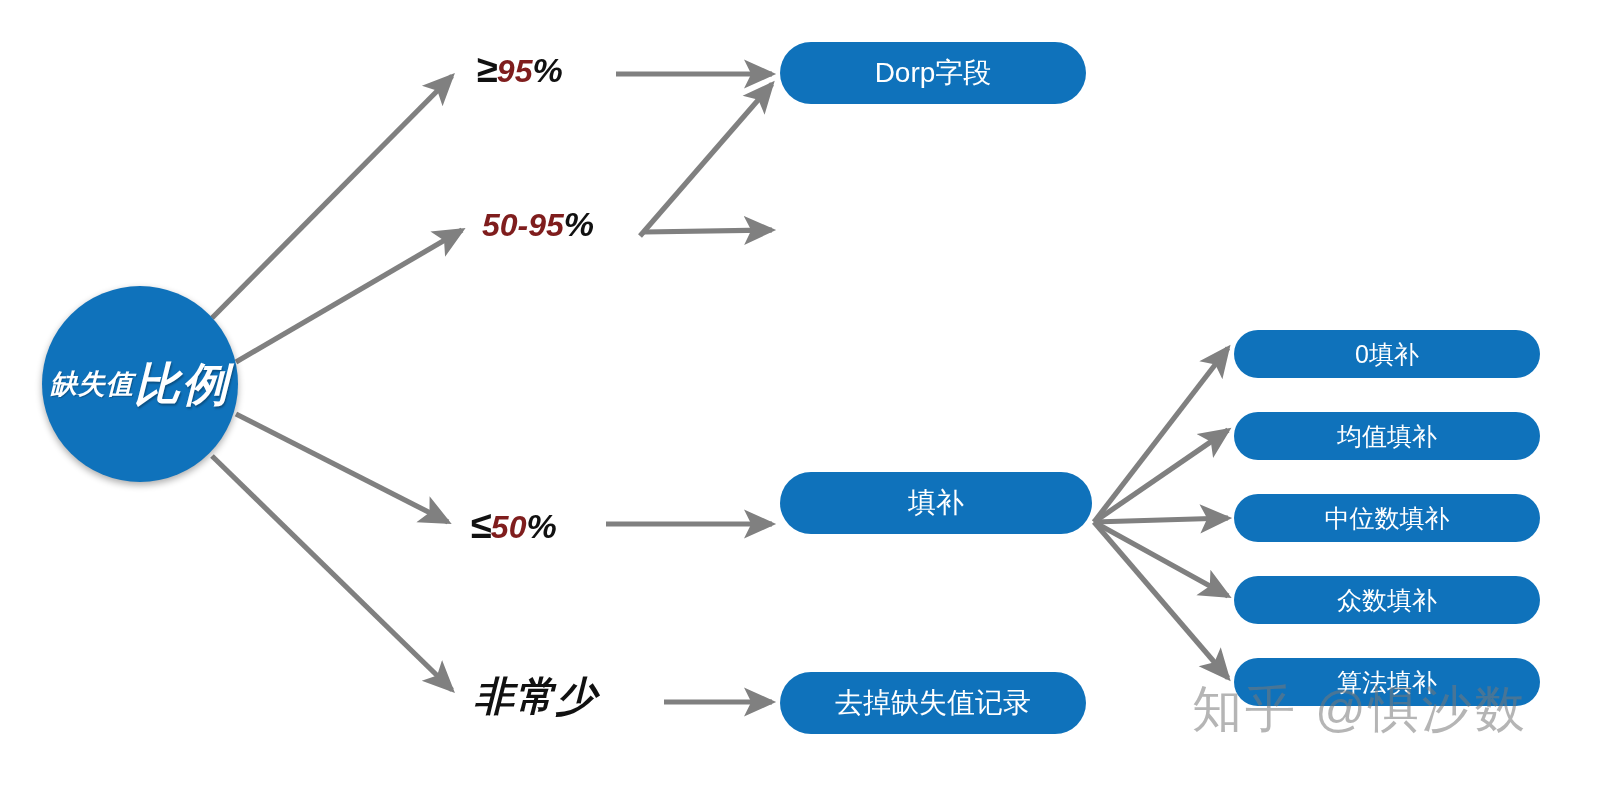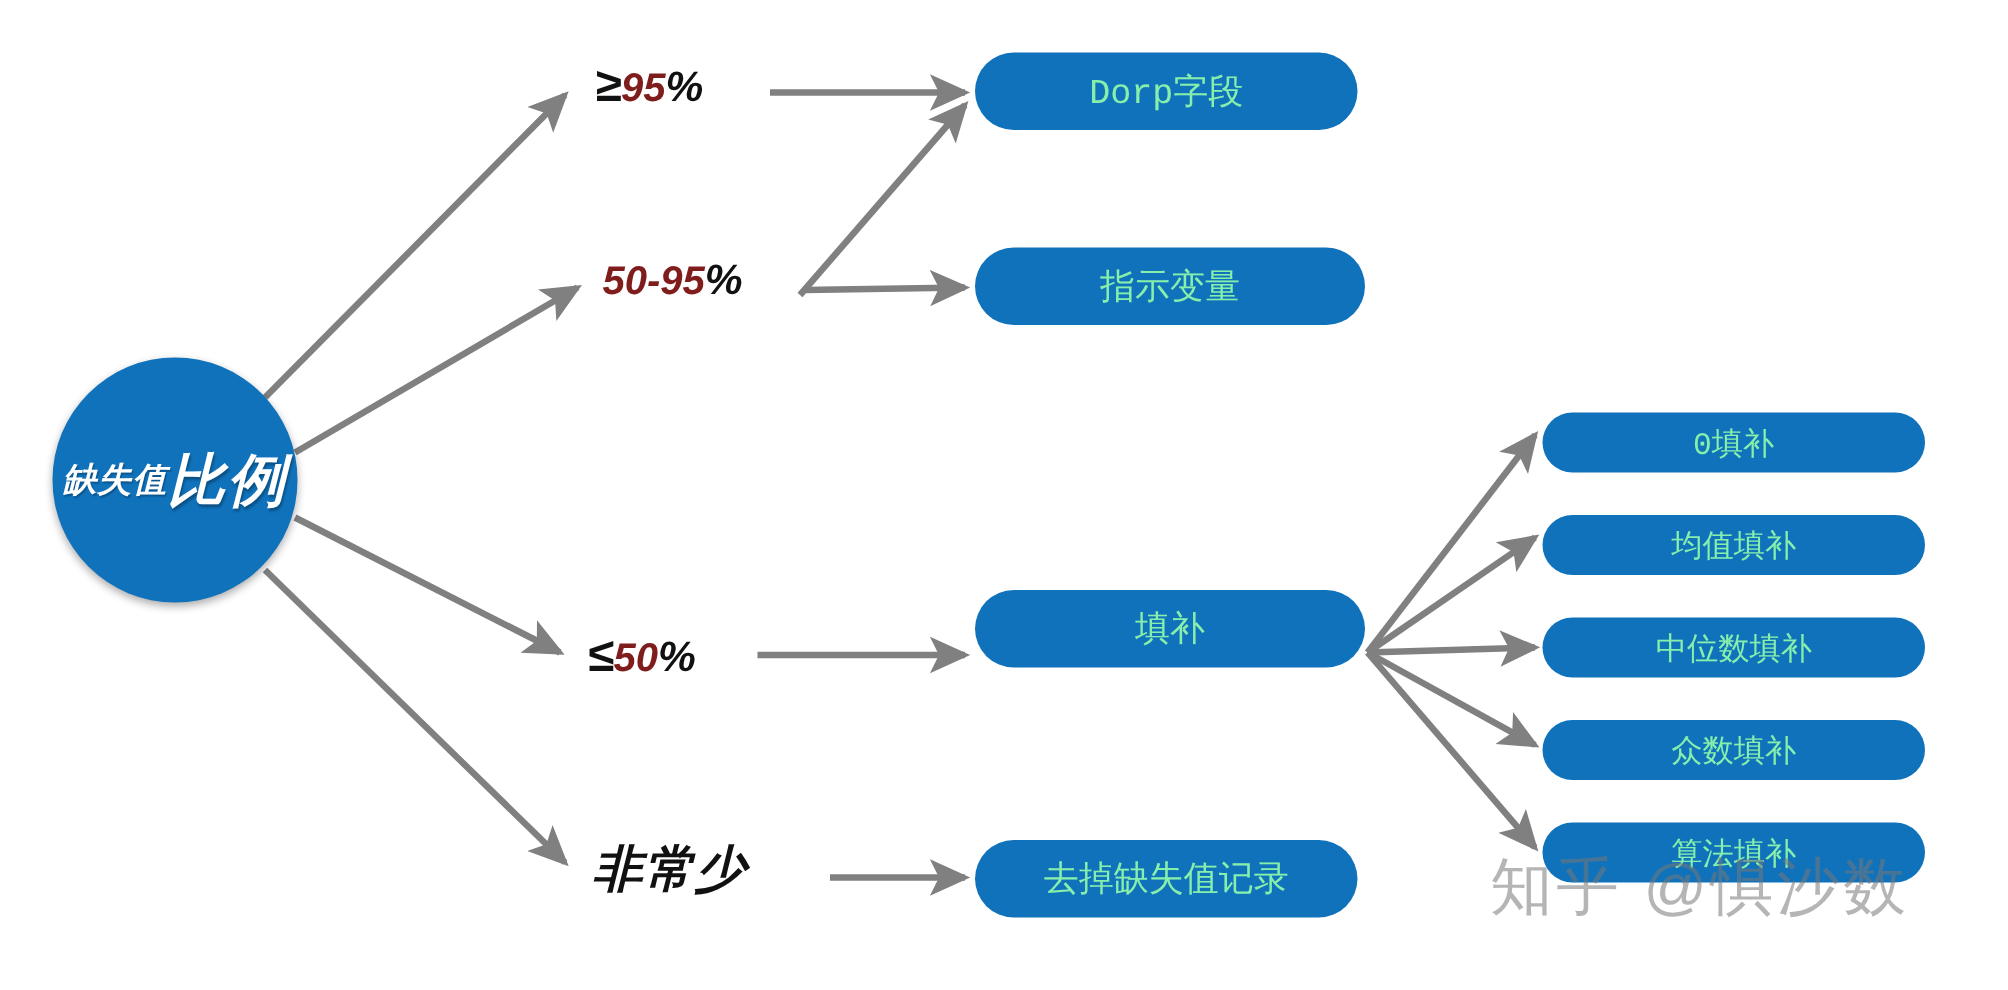--- a/index.html
+++ b/index.html
@@ -68,23 +68,22 @@
     background: #0f72bb;
     border-radius: 26px;
     display: flex;
     align-items: center;
     justify-content: center;
     color: #ffffff;
     z-index: 2;
     box-sizing: border-box;
   }
   .pill-label {
-    color: #86efac;
+    color: #ffffff;
     white-space: nowrap;
-    font-family: Liberation Mono, monospace;
   }
   .pill.big   { height: 62px; border-radius: 31px; }
   .pill.small { height: 48px; border-radius: 24px; }
   .pill.big .pill-label   { font-size: 28px; }
   .pill.small .pill-label { font-size: 25px; text-align: center; }
 
   
   .cond {
     position: absolute;
     z-index: 3;
@@ -166,23 +165,20 @@
   </div>
 
   <div class="cond" style="left:474px; top:676px;">
     <span class="plain">非常少</span>
   </div>
 
   <div class="pill big" style="left:780px; top:42px; width:306px;">
     <span class="pill-label">Dorp字段</span>
   </div>
 
-  <div class="pill big" style="left:780px; top:198px; width:312px;">
-    <span class="pill-label">指示变量</span>
-  </div>
 
   <div class="pill big" style="left:780px; top:472px; width:312px;text-align:right;">
     <span class="pill-label">填补</span>
   </div>
 
   <div class="pill big" style="left:780px; top:672px; width:306px;">
     <span class="pill-label">去掉缺失值记录</span>
   </div>
 
   <div class="pill small" style="left:1234px; top:330px; width:306px;">

